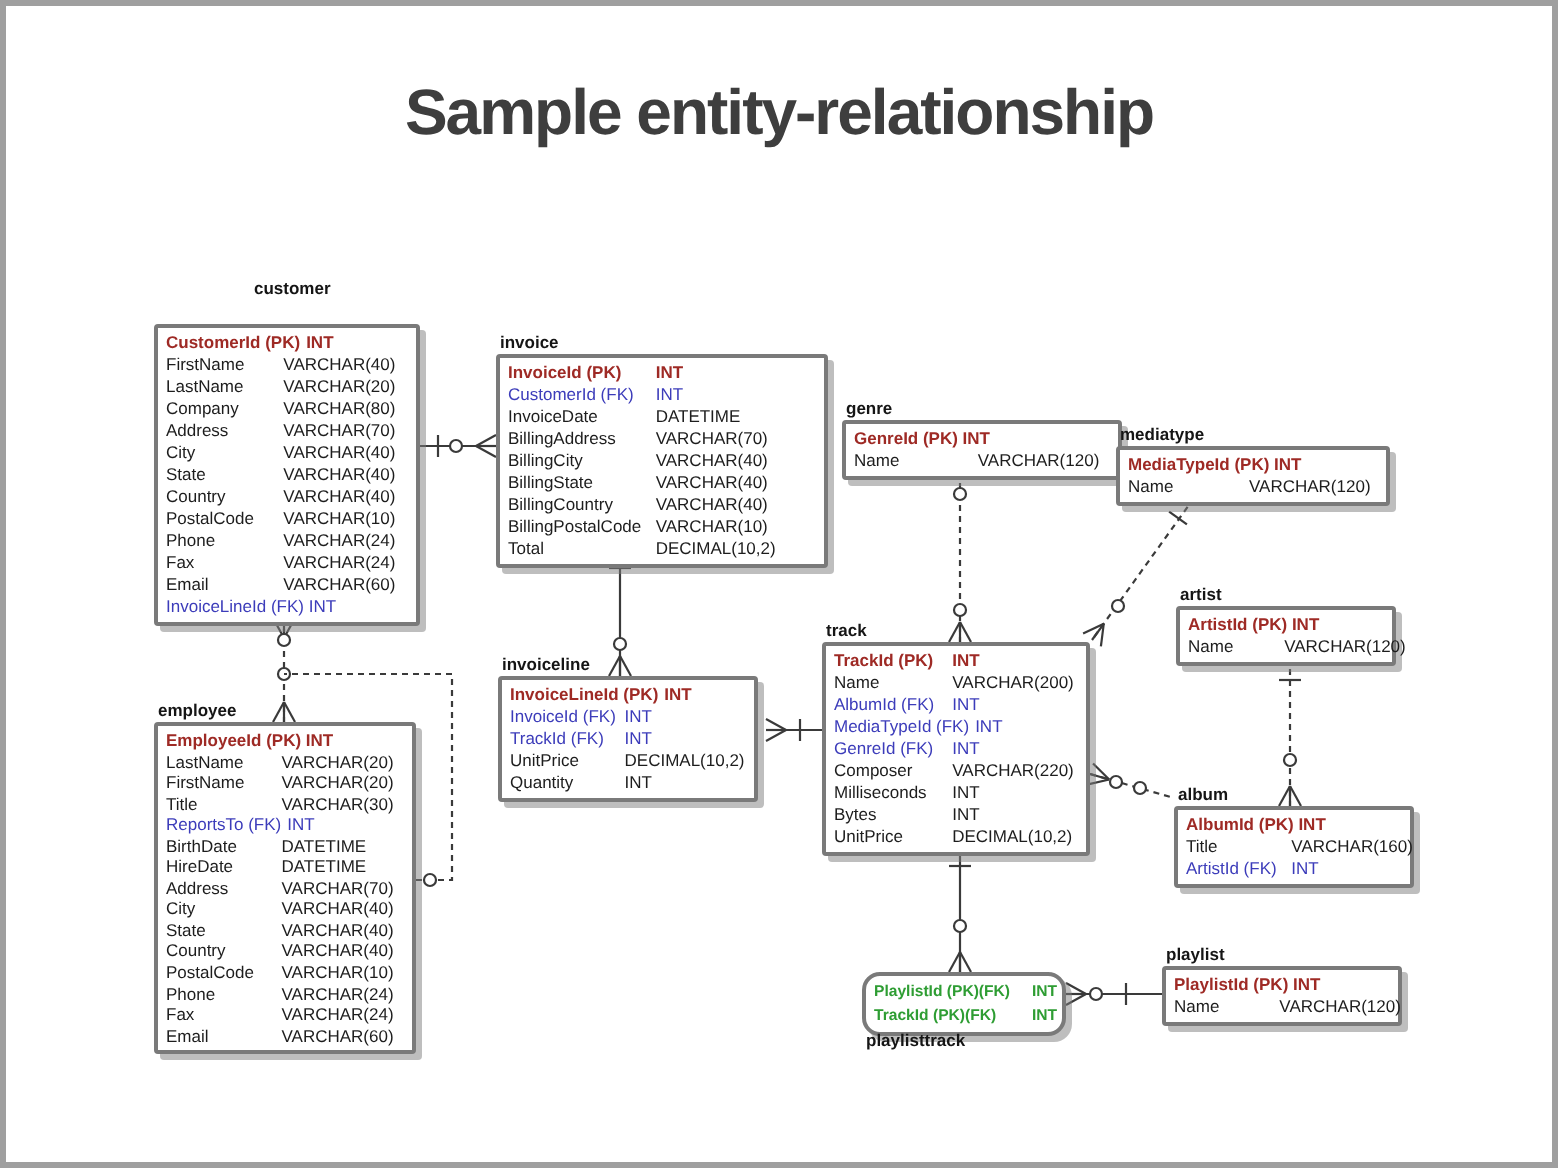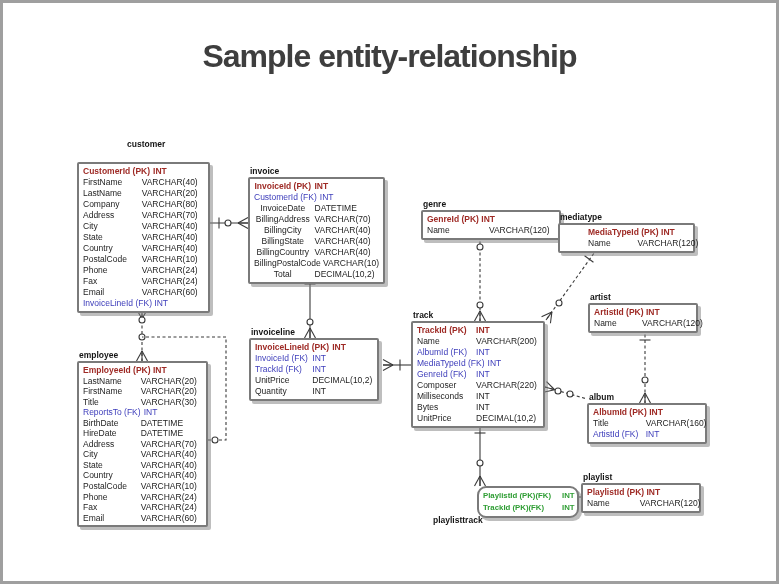--- a/index.html
+++ b/index.html
@@ -10,21 +10,21 @@
   #frame{position:absolute;inset:0;border:3px solid #9f9f9f;pointer-events:none;z-index:60;}
   .title{
     position:absolute;top:34px;left:0;width:100%;text-align:center;
     font-weight:bold;font-size:32px;line-height:45px;color:#3e3e3e;letter-spacing:-1px;
   }
   #rel{position:absolute;left:0;top:0;z-index:5;}
   .tbl{
     position:absolute;background:#ffffff;border:2px solid #7a7a7a;border-radius:2px;
     box-shadow:3px 3px 0 rgba(125,125,125,.5);padding:2px 0;box-sizing:border-box;z-index:10;
   }
-  .tbl.rounded{border-radius:9px;margin-left:46px;}
+  .tbl.rounded{border-radius:9px;}
   .tname{position:absolute;font-size:8.5px;font-weight:bold;color:#151515;z-index:12;white-space:nowrap;}
   .trow{display:flex;font-size:8.5px;line-height:11px;padding:0 4px;white-space:nowrap;}
   .trow .lbl{min-width:46%;padding-right:3px;}
   .sm .trow{font-size:7.8px;line-height:12px;}
   .sm .trow .lbl{min-width:76px;}
   .emp .trow{line-height:10.55px;}
   .pk{color:#9e2a25;font-weight:bold;}
   .fk{color:#3c3cba;}
   .n{color:#1d1d1d;}
   .g{color:#2e9d33;font-weight:bold;}
@@ -151,21 +151,21 @@
         </div>
         <div class="trow">
           <span class="lbl n">Email</span>
           <span class="typ n">VARCHAR(60)</span>
         </div>
         <div class="trow">
           <span class="lbl fk">InvoiceLineId (FK) INT</span>
         </div>
       </div>
       <div class="tname" style="left: 250px; top: 166px;">invoice</div>
-      <div class="tbl" style="left: 248px; top: 177px; width: 137px; text-align: center;">
+      <div class="tbl" style="left: 248px; top: 177px; width: 166px;">
         <div class="trow">
           <span class="lbl pk">InvoiceId (PK)</span>
           <span class="typ pk">INT</span>
         </div>
         <div class="trow">
           <span class="lbl fk">CustomerId (FK)</span>
           <span class="typ fk">INT</span>
         </div>
         <div class="trow">
           <span class="lbl n">InvoiceDate</span>
@@ -223,21 +223,21 @@
       <div class="tbl" style="left: 421px; top: 210px; width: 140px;">
         <div class="trow">
           <span class="lbl pk">GenreId (PK) INT</span>
         </div>
         <div class="trow">
           <span class="lbl n">Name</span>
           <span class="typ n">VARCHAR(120)</span>
         </div>
       </div>
       <div class="tname" style="left: 560px; top: 212px;">mediatype</div>
-      <div class="tbl" style="left: 558px; top: 223px; width: 137px; padding-left: 24px;">
+      <div class="tbl" style="left: 558px; top: 223px; width: 137px;">
         <div class="trow">
           <span class="lbl pk">MediaTypeId (PK) INT</span>
         </div>
         <div class="trow">
           <span class="lbl n">Name</span>
           <span class="typ n">VARCHAR(120)</span>
         </div>
       </div>
       <div class="tname" style="left: 590px; top: 292px;">artist</div>
       <div class="tbl" style="left: 588px; top: 303px; width: 110px;">

